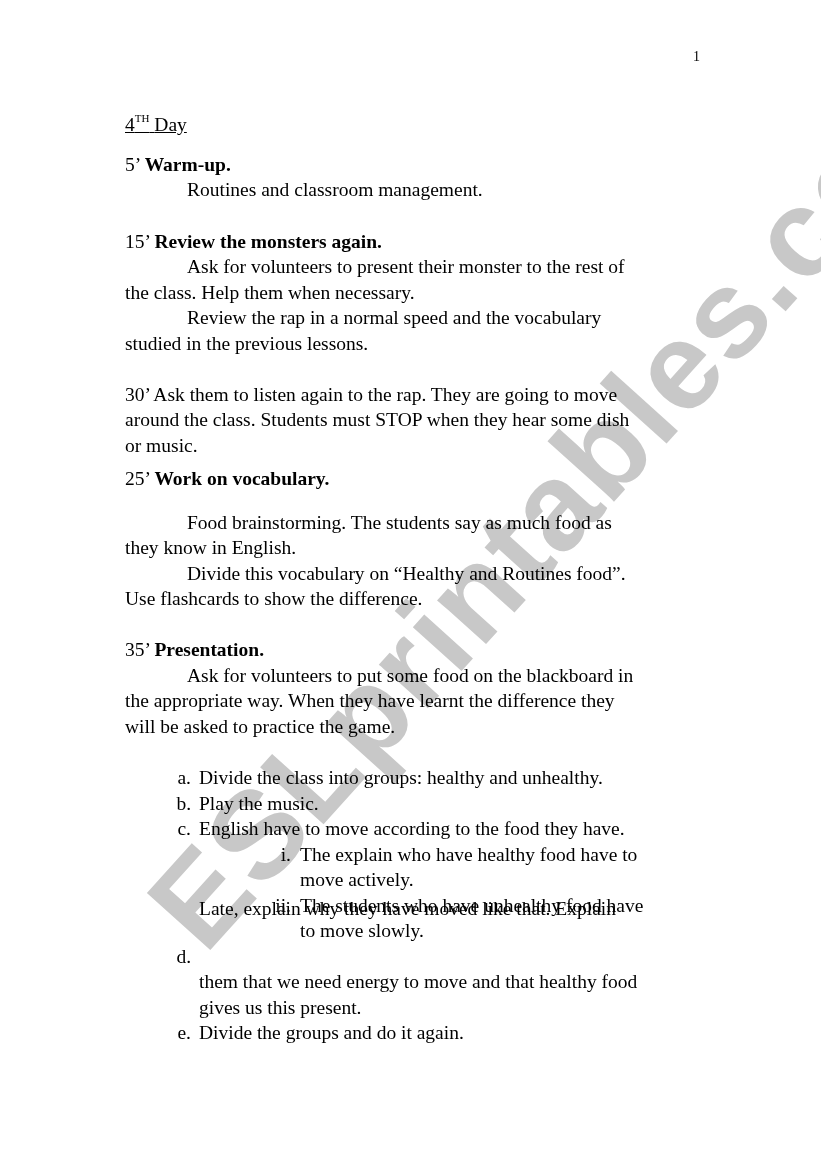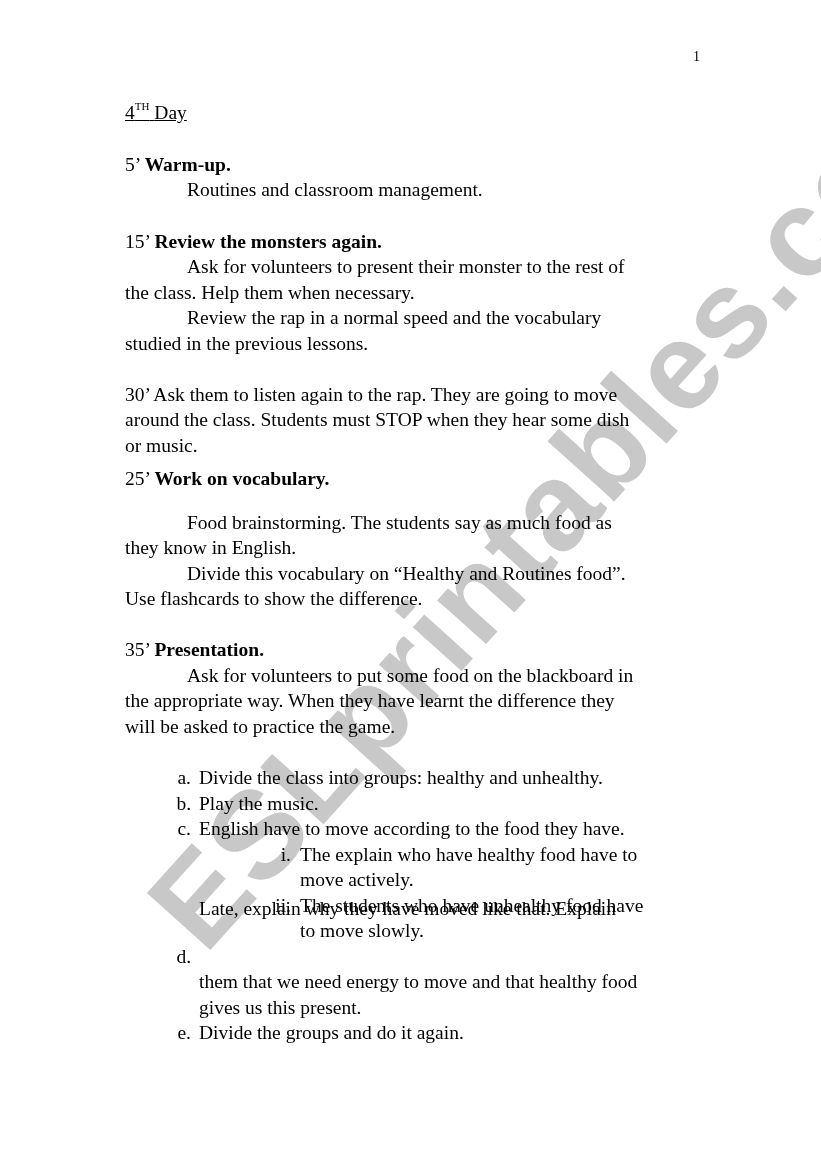--- a/index.html
+++ b/index.html
@@ -14,21 +14,21 @@
       font-family: "Liberation Sans", sans-serif; font-weight: bold;
       font-size: 124px; color: #c8c8c8; letter-spacing: 2px;
       transform: rotate(-48deg); transform-origin: left center;
       white-space: nowrap; z-index: 0; pointer-events: none;
       left: 120px; top: 880px; transform-origin: 0 0;
     }
     .content { position: absolute; left: 125px; top: 0; width: 590px; font-size: 19.5px; line-height: 25.6px; z-index: 1; }
     .line { position: absolute; left: 0; white-space: nowrap; }
     .indent { left: 62px; text-align: center; }
     b { font-weight: bold; }
-    .title { text-decoration: underline; }
+    .title { text-decoration: underline; margin-top: 12px; }
     sup { font-size: 11px; vertical-align: 9px; line-height: 0; }
     .li-label { position: absolute; text-align: right; }
   </style>
 </head>
 <body>
 
 <div class="page-num">1</div>
 
 <div class="watermark">ESLprintables.com</div>
 

